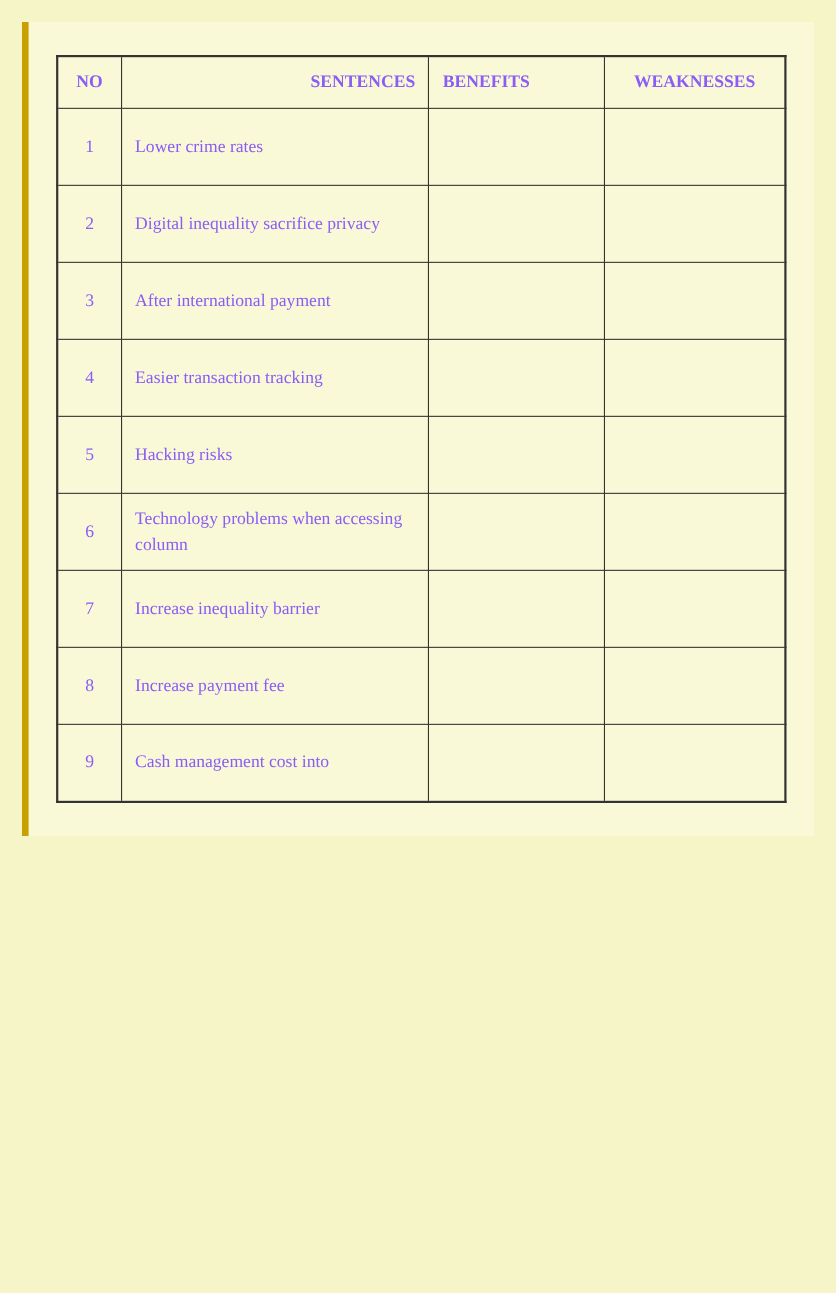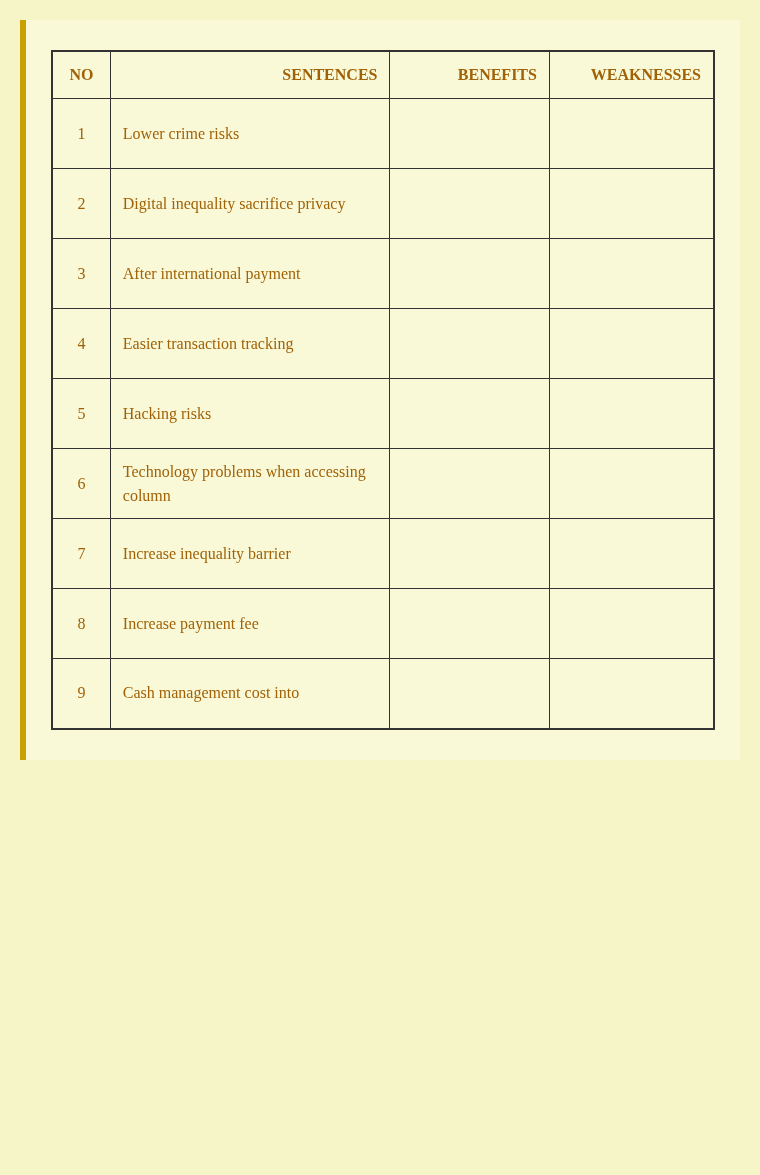--- a/index.html
+++ b/index.html
@@ -41,21 +41,21 @@
     table {
       width: 100%;
       border-collapse: collapse;
       border: 2px solid #333;
     }
 
     th, td {
       border: 1.5px solid #333;
       padding: 10px 12px;
       vertical-align: middle;
-      color: #a16207;
+      color: #8b5cf6;
     }
 
     thead tr th {
       font-family: Georgia, serif;
       font-size: 16px;
       font-weight: bold;
       text-align: right;
       background-color: #f9f9d8;
       padding: 14px 12px;
     }
@@ -64,25 +64,26 @@
       width: 60px;
       text-align: center;
     }
 
     .col-sentences {
       width: 310px;
     }
 
     .col-benefits {
       width: 170px;
-      text-align: right;
+      text-align: left;
     }
 
     .col-weaknesses {
       width: 170px;
+      text-align: center;
     }
 
     tbody tr td.no-cell {
       text-align: center;
       font-size: 16px;
       vertical-align: middle;
     }
 
     tbody tr td.sentence-cell {
       font-size: 16px;
@@ -107,21 +108,21 @@
         <tr>
           <th class="col-no">NO</th>
           <th class="col-sentences">SENTENCES</th>
           <th class="col-benefits">BENEFITS</th>
           <th class="col-weaknesses">WEAKNESSES</th>
         </tr>
       </thead>
       <tbody id="table-body">
       <tr>
             <td class="no-cell col-no">1</td>
-            <td class="sentence-cell col-sentences">Lower crime risks</td>
+            <td class="sentence-cell col-sentences">Lower crime rates</td>
             <td class="check-cell col-benefits"></td>
             <td class="check-cell col-weaknesses"></td>
           </tr>
           <tr>
             <td class="no-cell col-no">2</td>
             <td class="sentence-cell col-sentences">Digital inequality sacrifice privacy</td>
             <td class="check-cell col-benefits"></td>
             <td class="check-cell col-weaknesses"></td>
           </tr>
           <tr>

